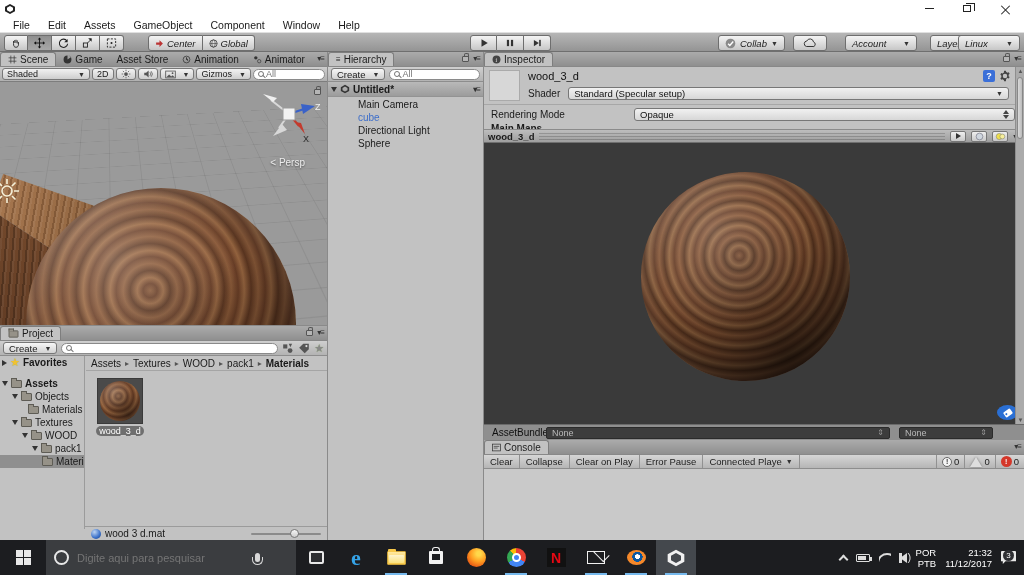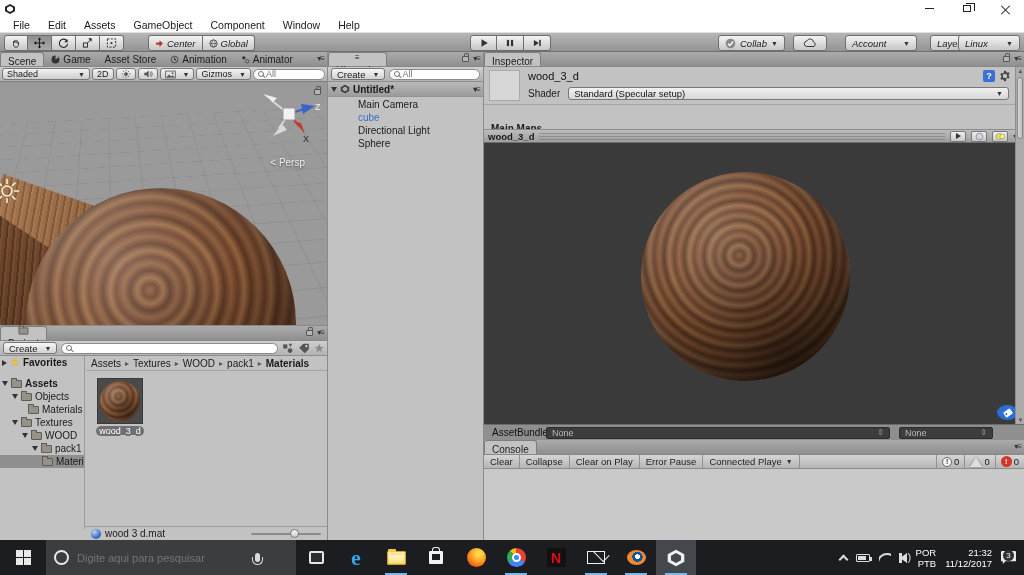--- a/index.html
+++ b/index.html
@@ -28,21 +28,21 @@
   .tbtn { height:16px; background:linear-gradient(#f4f4f4,#c7c7c7); border:1px solid #6e6e6e; display:flex; align-items:center; justify-content:center; font-size:9.5px; color:#222; padding:0 6px; }
   .tbtn.first { border-radius:3px 0 0 3px; } .tbtn.last { border-radius:0 3px 3px 0; border-left:none; } .tbtn.mid { border-left:none; }
   .tbtn.on { background:linear-gradient(#8f8f8f,#a7a7a7); }
   .tbtn.solo { border-radius:3px; }
   .dd-arrow { font-size:7px; color:#333; margin-left:4px; }
   svg.toolicon { display:block; }
 
   
   .tabbar { position:absolute; left:0; top:0; right:0; height:15px; background:linear-gradient(#ababab,#8f8f8f); border-bottom:1px solid #888; display:flex; align-items:flex-end; }
   .tab { font-size:10px; color:#1c1c1c; height:14px; display:flex; align-items:center; gap:3px; padding:0 7px; }
-  .tab.active { background:#c2c2c2; border:1px solid #7e7e7e; border-bottom:none; border-radius:3px 3px 0 0;flex-direction:column; }
+  .tab.active { background:#c2c2c2; border:1px solid #7e7e7e; border-bottom:none; border-radius:3px 3px 0 0; }
   .panel-extras { position:absolute; right:3px; top:2px; display:flex; align-items:center; gap:4px; }
   .lockicon { width:7px; height:6px; border:1px solid #555; border-radius:1px; position:relative; background:#b5b5b5; }
   .lockicon::before { content:''; position:absolute; left:1px; top:-4px; width:3px; height:3px; border:1px solid #555; border-bottom:none; border-radius:2px 2px 0 0; }
   .menuicon { font-size:8px; color:#333; letter-spacing:-1px; }
   .minibar { height:15px; background:linear-gradient(#cfcfcf,#b3b3b3); border-bottom:1px solid #8d8d8d; display:flex; align-items:center; padding:0 3px; gap:4px; }
   .createbtn { height:12px; background:linear-gradient(#f6f6f6,#d2d2d2); border:1px solid #777; border-radius:3px; font-size:9.5px; padding:0 5px; display:flex; align-items:center; gap:3px; }
   .searchpill { flex:1; height:11px; background:#fff; border:1px solid #8a8a8a; border-radius:7px; display:flex; align-items:center; padding:0 4px; gap:2px; }
   .searchpill input { border:none; outline:none; width:100%; font-size:9px; color:#444; background:transparent; font-family:"Liberation Sans",sans-serif; }
   .mag { width:6px; height:6px; border:1px solid #777; border-radius:50%; position:relative; flex:none; }
   .mag::after { content:''; position:absolute; width:4px; height:1px; background:#777; right:-3px; bottom:-1px; transform:rotate(45deg); }
@@ -523,20 +523,31 @@
       </div>
     </div>
     <div id="insp-icons">
       <div class="helpicon">?</div>
       <svg width="12" height="12" viewBox="0 0 16 16">
           <path fill="#444" d="M8 5 a3 3 0 1 0 0 6 a3 3 0 0 0 0-6 m-1.2-4 h2.4 l.4 1.8 a5.5 5.5 0 0 1 1.6.9 l1.8-.6 1.2 2 -1.4 1.2 a5.5 5.5 0 0 1 0 1.9 l1.4 1.2 -1.2 2 -1.8-.6 a5.5 5.5 0 0 1-1.6.9 L9.2 15 H6.8 l-.4-1.8 a5.5 5.5 0 0 1-1.6-.9 l-1.8.6 -1.2-2 1.4-1.2 a5.5 5.5 0 0 1 0-1.9 L1.8 6.1 l1.2-2 1.8.6 a5.5 5.5 0 0 1 1.6-.9 Z"></path>
         </svg>
     </div>
   </div>
 
+  <div id="render-row">
+    <span class="lbl">Rendering Mode</span>
+    <div class="popupfield" style="flex:1">
+      <span>Opaque</span>
+        <span class="spacer"></span>
+      <span class="updown">
+          <i class="u"></i>
+          <i class="d"></i>
+        </span>
+    </div>
+  </div>
   <div id="main-maps">Main Maps</div>
 
   <div id="preview-header">
     <span class="ttl">wood_3_d</span>
     <div class="draglines"></div>
     <div class="ph-btn">
       <svg width="8" height="8" viewBox="0 0 16 16">
           <path fill="#333" d="M4 2 l10 6 -10 6 Z"></path>
         </svg>
     </div>

